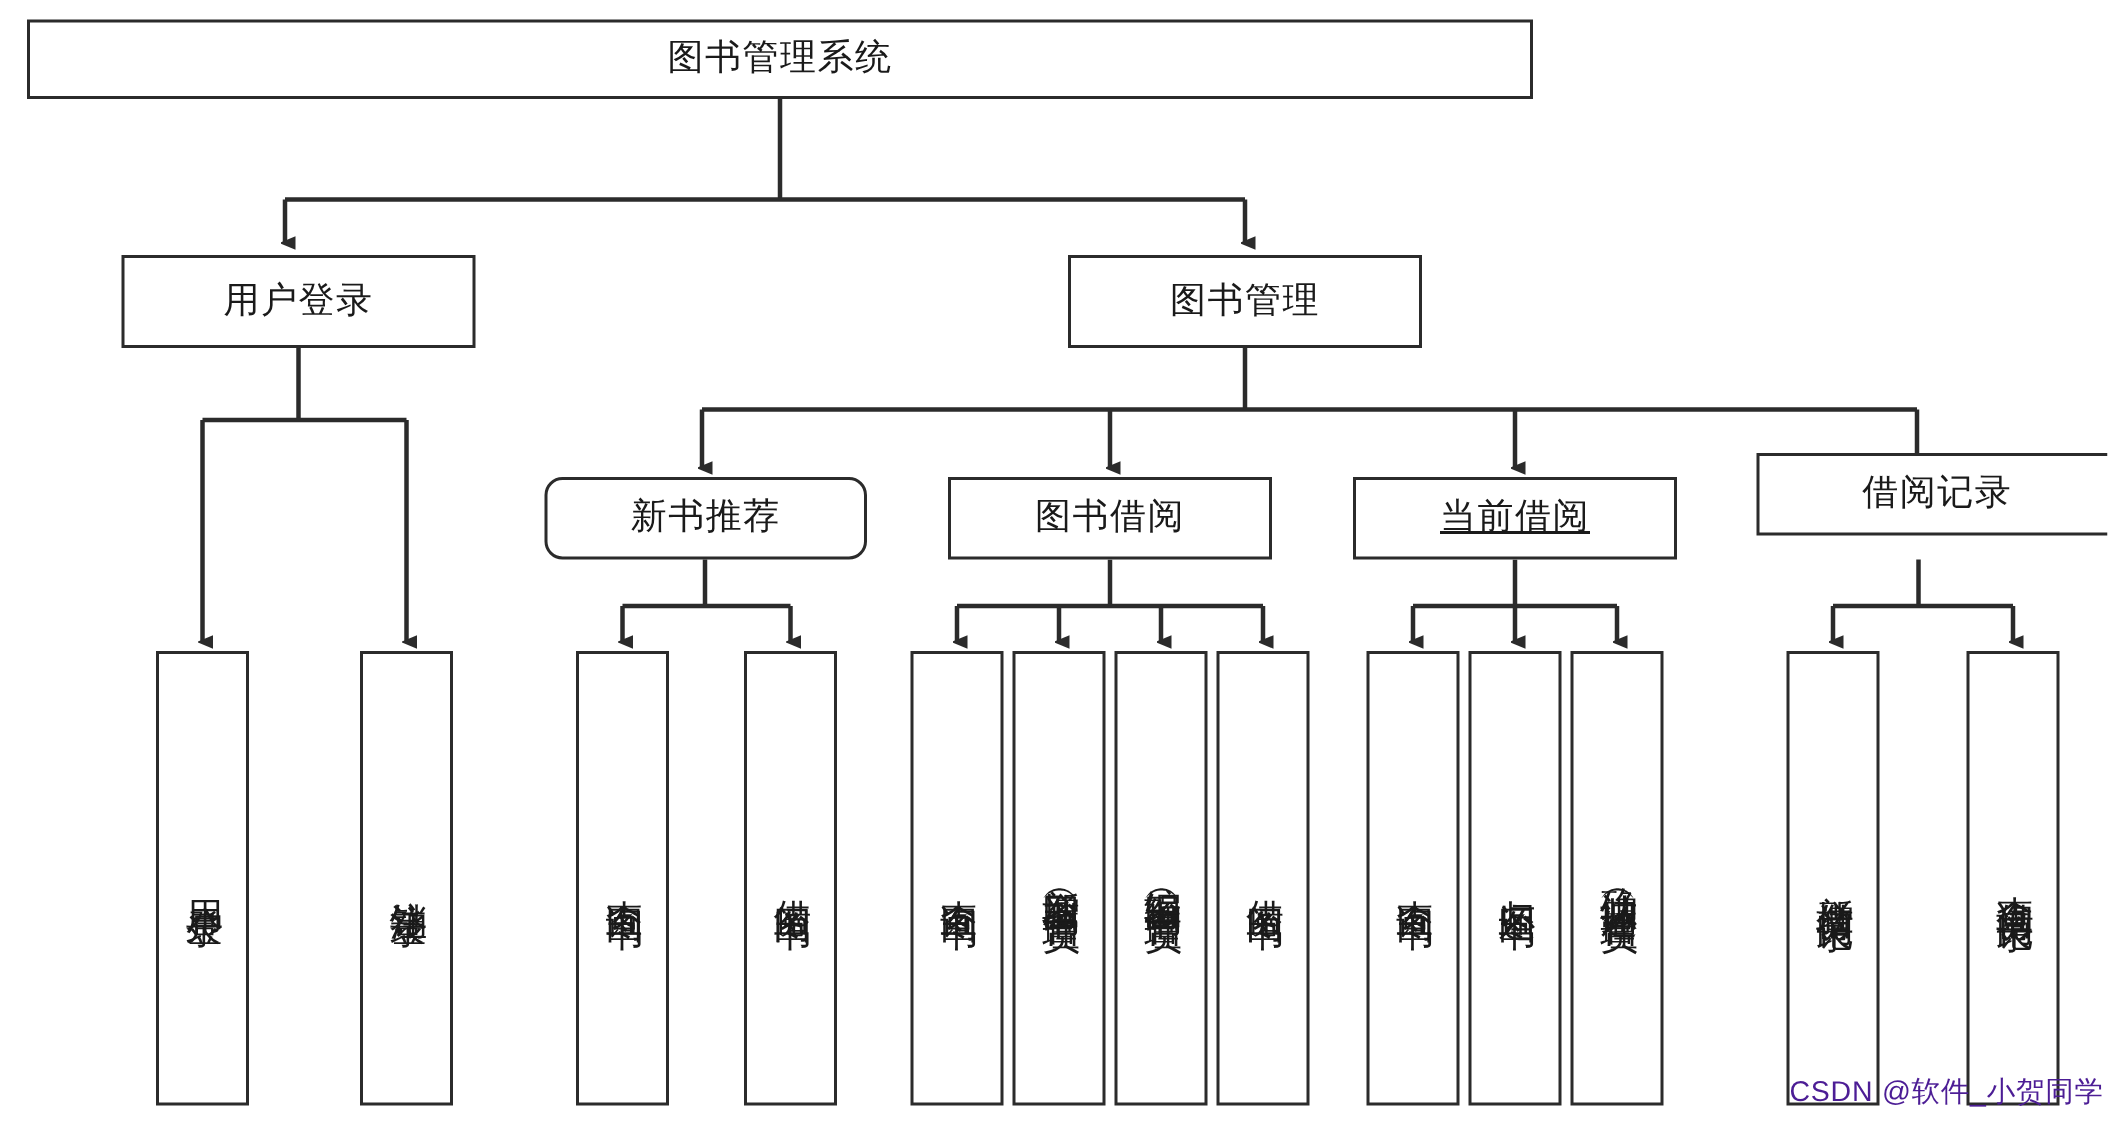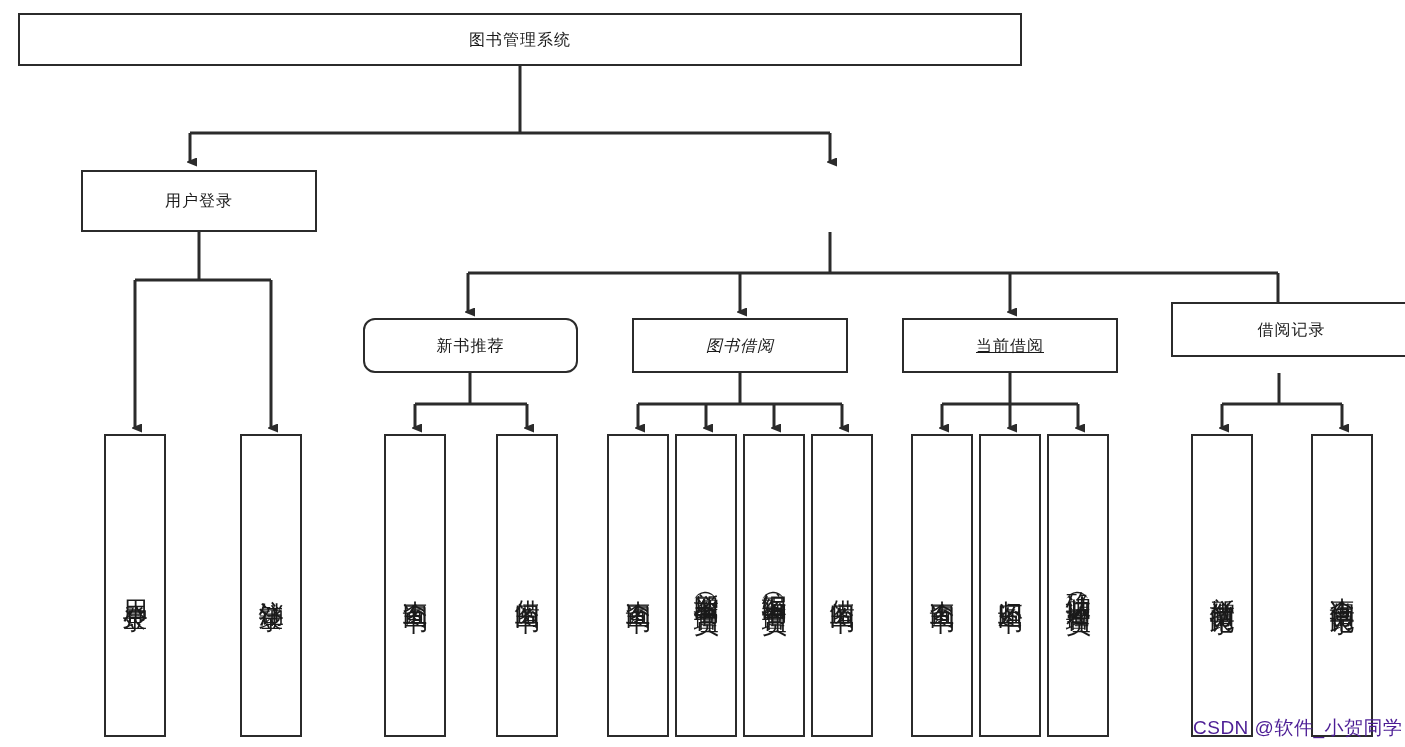--- a/index.html
+++ b/index.html
@@ -30,21 +30,21 @@
     box-sizing: border-box;
     border: 2px solid #2b2b2b;
     background: #ffffff;
     display: flex;
     align-items: center;
     justify-content: center;
     color: #1a1a1a;
     text-align: center;
   }
   .node.h {
-    font-size: 16px;
+    font-size: 24px;
     line-height: 1.2;
     letter-spacing: 1px;
   }
   .node.v {
     writing-mode: vertical-rl;
     text-orientation: upright;
     font-size: 25px;
     line-height: 1.18;
     letter-spacing: 3px;
     padding-top: 4px;
@@ -119,25 +119,28 @@
     </g>
   </svg>
 
   <div class="node h" style="left:18px; top:13px; width:1004px; height:53px;">
     <span>图书管理系统</span>
   </div>
 
   <div class="node h" style="left:81px; top:170px; width:236px; height:62px;">
     <span>用户登录</span>
   </div>
+  <div class="node h" style="left:712px; top:170px; width:236px; height:62px;">
+    <span>图书管理</span>
+  </div>
 
   <div class="node h" style="left:363px; top:318px; width:215px; height:55px;border-radius:12px;">
     <span>新书推荐</span>
   </div>
-  <div class="node h" style="left:632px; top:318px; width:216px; height:55px;font-style:italic;">
+  <div class="node h" style="left:632px; top:318px; width:216px; height:55px;">
     <span>图书借阅</span>
   </div>
   <div class="node h" style="left:902px; top:318px; width:216px; height:55px;text-decoration:underline;">
     <span>当前借阅</span>
   </div>
   <div class="node h" style="left:1171px; top:302px; width:241px; height:55px;">
     <span>借阅记录</span>
   </div>
 
   <div class="node v" style="left:104px; top:434px; width:62px; height:303px;">

